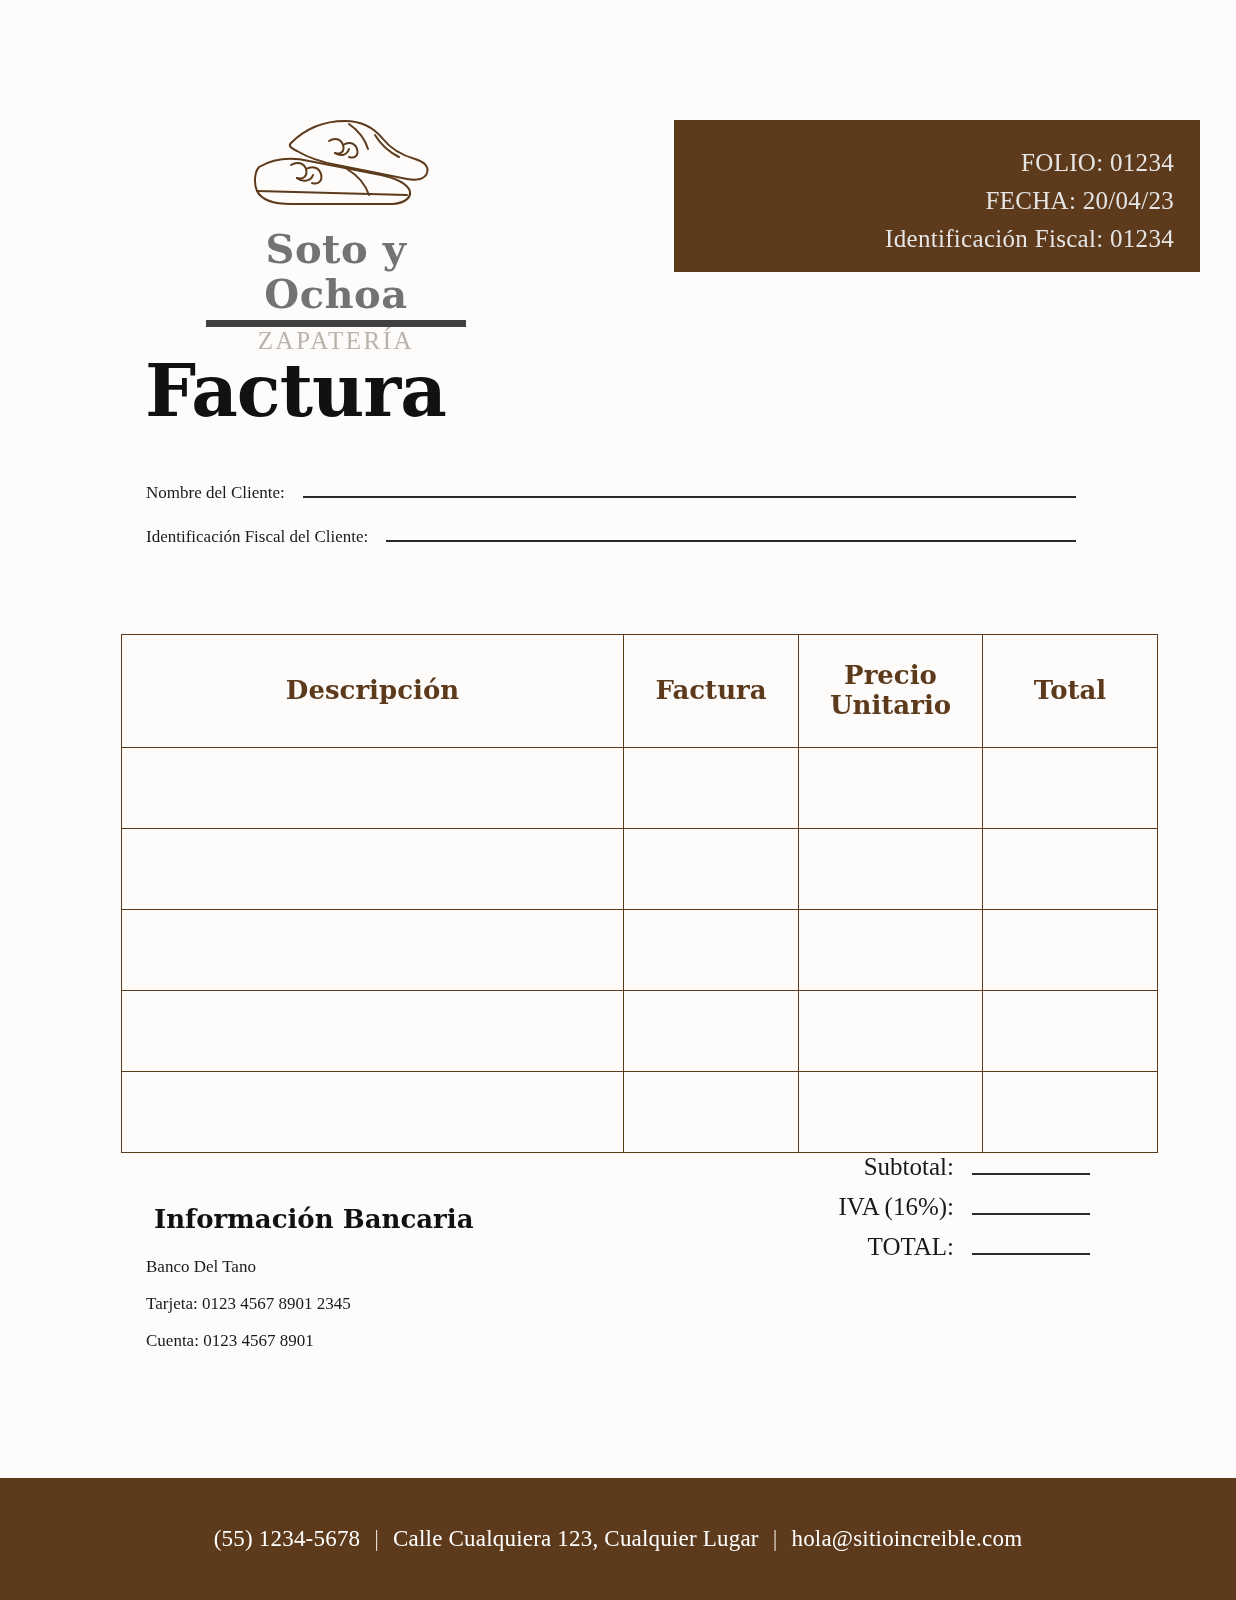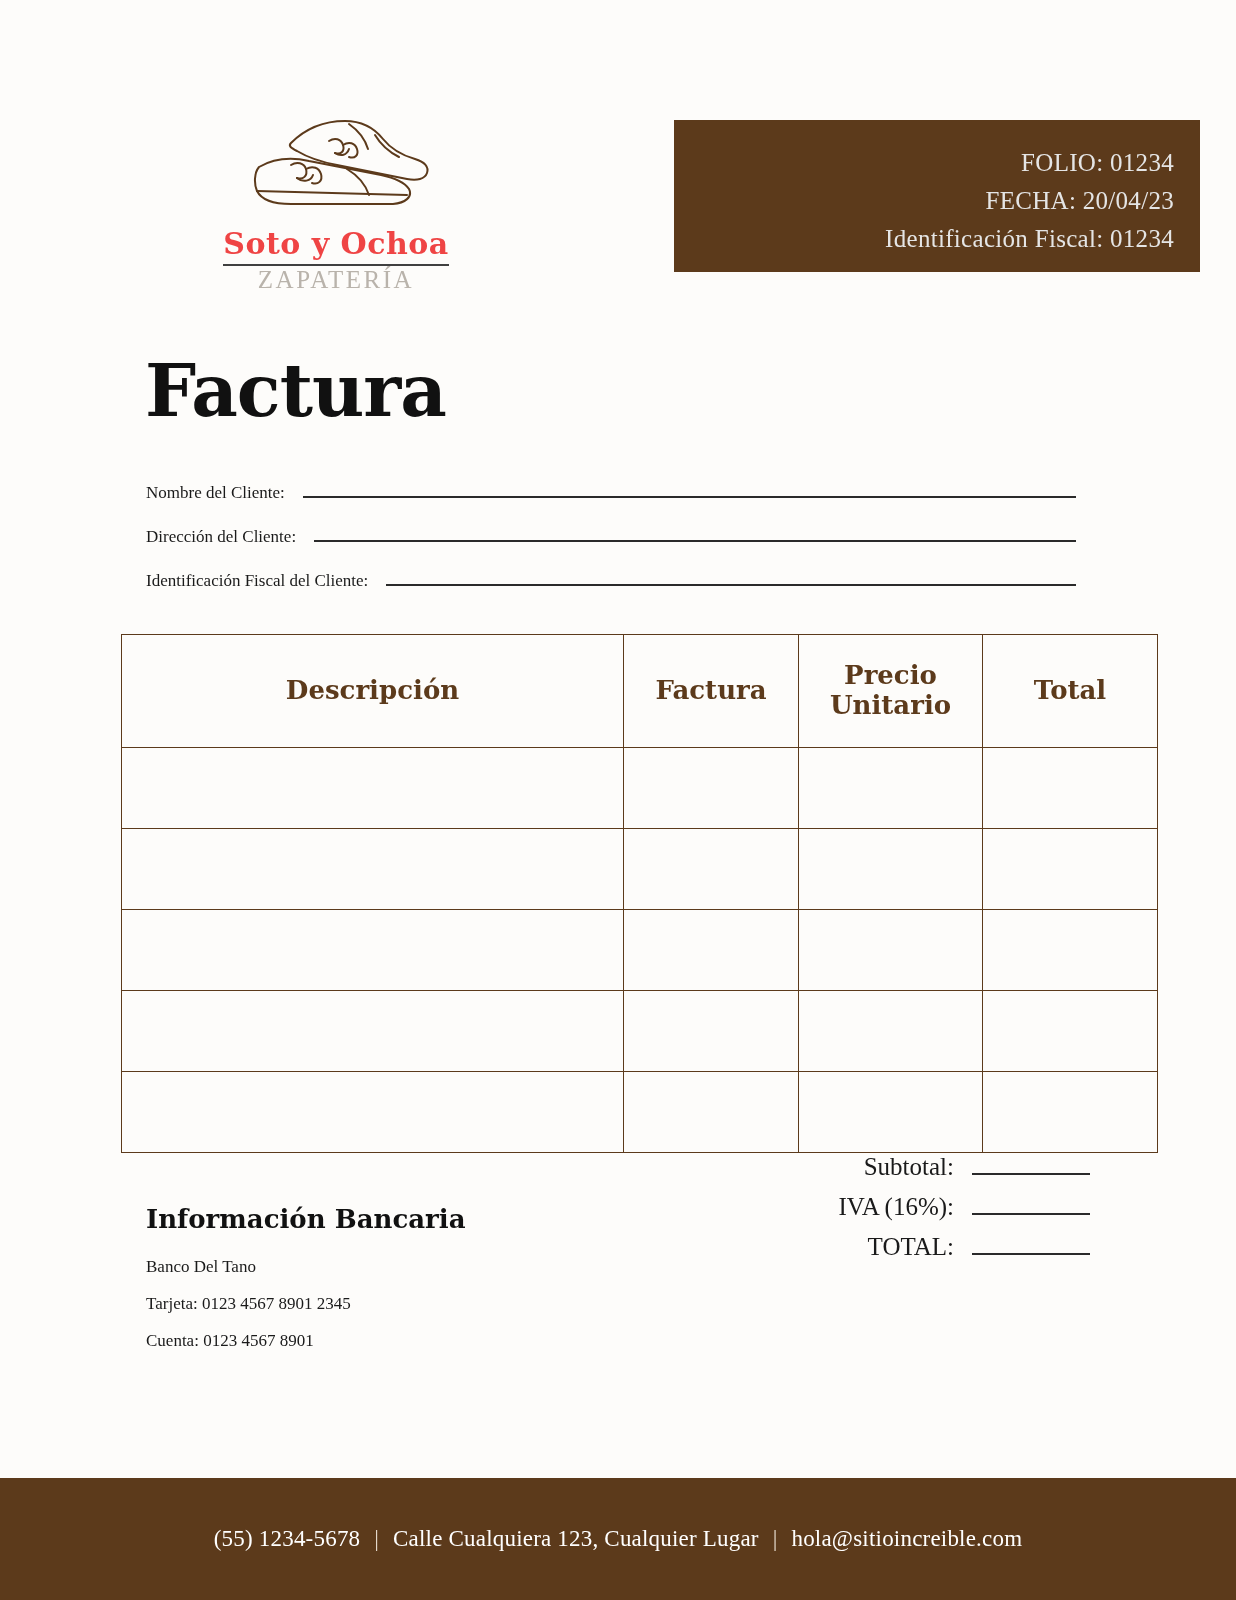--- a/index.html
+++ b/index.html
@@ -28,25 +28,25 @@
   }
   .logo-art {
     width: 215px;
     height: 120px;
     margin: 0 auto 2px auto;
     display: block;
   }
   .logo-name {
     font-family: "DejaVu Serif", serif;
     font-weight: bold;
-    font-size: 30px;
+    font-size: 40px;
     letter-spacing: 0.5px;
-    color: #ef4444;
+    color: #737373;
     padding-bottom: 3px;
-    border-bottom: 2px solid #404040;
+    border-bottom: 7px solid #404040;
     display: inline-block;
     line-height: 1.12;
   }
   .logo-sub {
     font-family: "Liberation Serif", serif;
     font-size: 25px;
     letter-spacing: 2.5px;
     color: #b9b3ab;
     margin-top: 0;
   }
@@ -168,20 +168,21 @@
     left: 146px;
     top: 1204px;
     width: 520px;
   }
   .bank-title {
     font-family: "DejaVu Serif", serif;
     font-weight: bold;
     font-size: 26px;
     color: #111111;
     margin-bottom: 14px;
+    margin-left: 8px;
   }
   .bank-line {
     font-size: 17px;
     line-height: 37px;
     color: #1a1a1a;
   }
 
   
   .footer {
     position: absolute;
@@ -238,24 +239,20 @@
   </div>
 
   <div class="title">Factura</div>
 
   <div class="fields">
     <div class="field-row">
       <span class="field-label">Nombre del Cliente:</span>
       <span class="field-line"></span>
     </div>
     <div class="field-row">
-      <span class="field-label">Dirección del Cliente:</span>
-      <span class="field-line"></span>
-    </div>
-    <div class="field-row">
       <span class="field-label">Identificación Fiscal del Cliente:</span>
       <span class="field-line"></span>
     </div>
   </div>
 
   <table class="items">
     <thead>
       <tr>
         <th class="col-desc">Descripción</th>
         <th class="col-qty">Factura</th>

